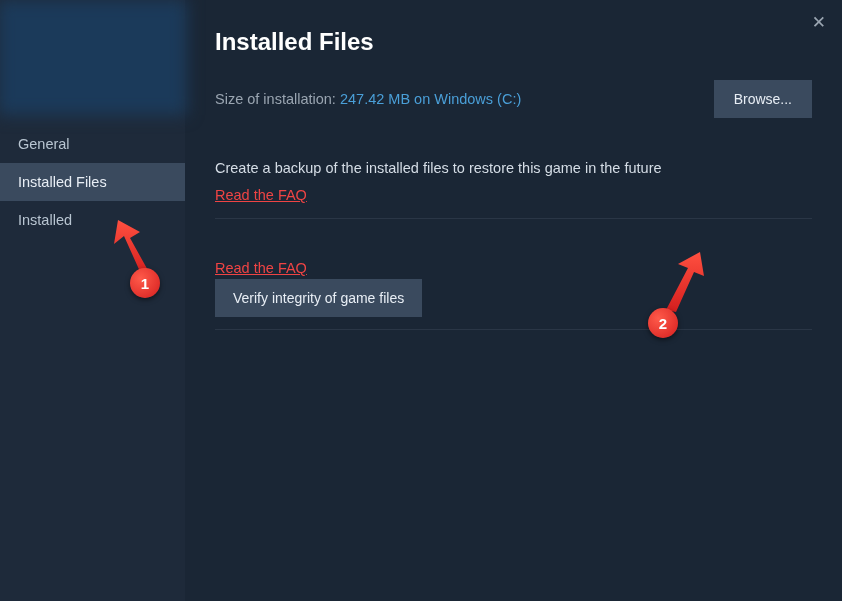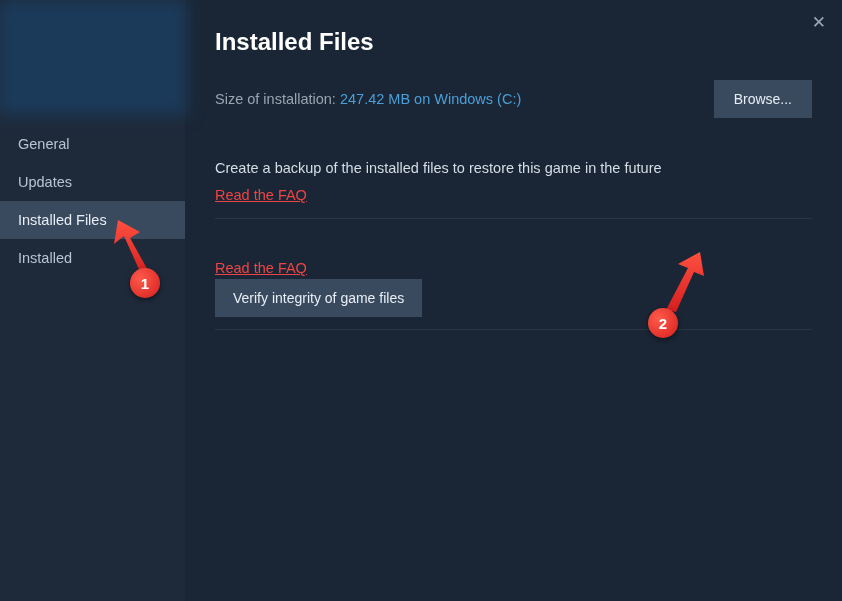--- a/index.html
+++ b/index.html
@@ -59,21 +59,20 @@
     .arrow { position: absolute; }
   </style>
 </head>
 <body>
 
 <div class="container">
   <div class="sidebar">
     <div class="sidebar-header"></div>
     <div class="sidebar-items">
       <div class="sidebar-item">General</div>
-      <div class="sidebar-item">Updates</div>
       <div class="sidebar-item active">Installed Files</div>
       <div class="sidebar-item">Installed</div>
     </div>
   </div>
 
   <div class="main">
     <div class="close-btn">✕</div>
     <h1 class="page-title">Installed Files</h1>
 
     <div class="install-size-row">

